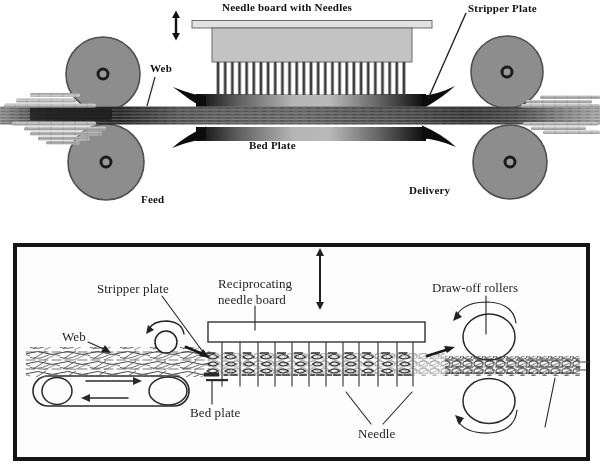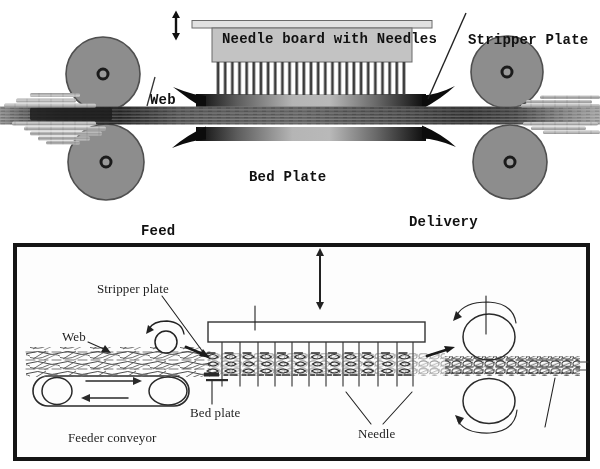--- a/index.html
+++ b/index.html
@@ -1,19 +1,19 @@
 <!DOCTYPE html>
 <html><head>
 <meta charset="utf-8">
 <style>
   html,body{margin:0;padding:0;background:#fff;}
   .canvas{position:relative;width:600px;height:469px;background:#ffffff;overflow:hidden;
           font-family:"Liberation Sans",sans-serif;}
   .lbl{position:absolute;white-space:nowrap;color:#111;}
-  .sans{font-family:Liberation Mono, monospace;font-weight:bold;font-size:14px;letter-spacing:.2px;margin-top:30px;}
+  .sans{font-family:Liberation Serif, serif;font-weight:bold;font-size:11px;letter-spacing:.2px;}
   .serif{font-family:"Liberation Serif",serif;font-weight:normal;font-size:13px;color:#1f1f1f;letter-spacing:.1px;}
   .wrap2{white-space:normal;width:92px;line-height:1.2;}
   .frame{position:absolute;left:13px;top:243px;width:577px;height:218px;
          border:4px solid #151515;background:#fdfdfd;box-sizing:border-box;}
   svg{position:absolute;left:0;top:0;}
   .z0{z-index:0}.z1{z-index:1}.z2{z-index:2}
 </style>
 </head>
 <body>
 
@@ -253,17 +253,18 @@
   </svg>
 
   <div class="lbl sans z2" style="left:222px;top:1px;">Needle board with Needles</div>
   <div class="lbl sans z2" style="left:468px;top:2px;">Stripper Plate</div>
   <div class="lbl sans z2" style="left:150px;top:62px;">Web</div>
   <div class="lbl sans z2" style="left:249px;top:139px;">Bed Plate</div>
   <div class="lbl sans z2" style="left:141px;top:193px;">Feed</div>
   <div class="lbl sans z2" style="left:398px;top:184px;padding-left:11px;">Delivery</div>
 
   <div class="lbl serif z2" style="left:97px;top:281px;">Stripper plate</div>
+  <div class="lbl serif wrap2 z2" style="left:218px;top:276px;">Reciprocating needle board</div>
+  <div class="lbl serif z2" style="left:432px;top:280px;">Draw-off rollers</div>
   <div class="lbl serif z2" style="left:62px;top:329px;">Web</div>
   <div class="lbl serif z2" style="left:190px;top:405px;">Bed plate</div>
-  <div class="lbl serif z2" style="left:68px;top:430px;">Feeder conveyor</div>
   <div class="lbl serif z2" style="left:358px;top:426px;">Needle</div>
 </div>
 
 </body></html>

